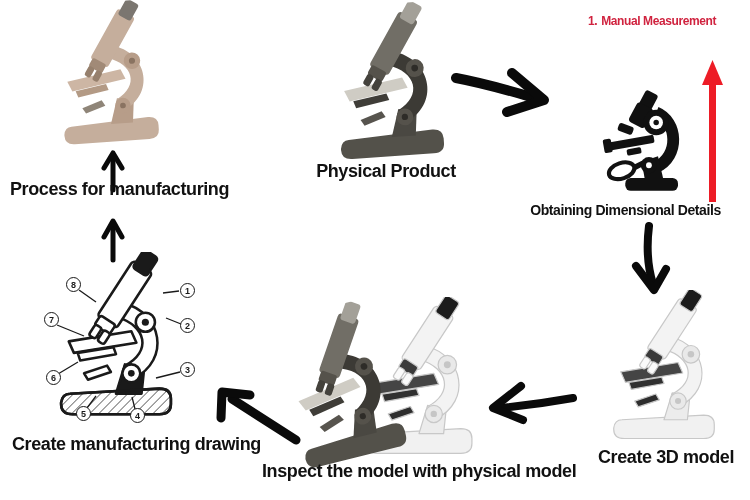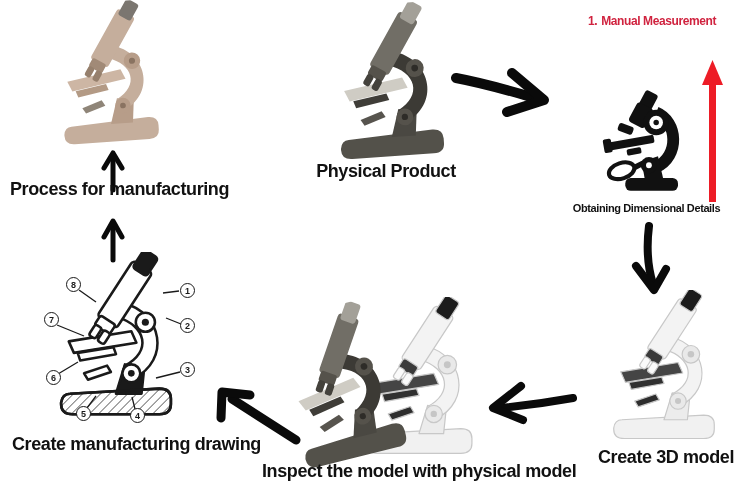--- a/index.html
+++ b/index.html
@@ -128,21 +128,21 @@
     <g transform="rotate(-18 26 88)">
       <ellipse cx="26" cy="88" rx="14.5" ry="8.5" fill="#fff" stroke="#111" stroke-width="4.5"></ellipse>
     </g>
   </svg>
 
   <svg class="abs" style="left:700px;top:58px" width="24" height="148" viewBox="0 0 24 148">
     <rect x="9" y="22" width="7" height="122" fill="#ed1c26"></rect>
     <path d="M12.5,2 L2,27 L23,27 Z" fill="#ed1c26"></path>
   </svg>
 
-  <div class="label" style="left:543px;top:202px;width:207px;font-size:11px;">Obtaining Dimensional Details</div>
+  <div class="label" style="left:522px;top:202px;width:207px;font-size:14px;">Obtaining Dimensional Details</div>
 
   <svg class="abs flow-arrow" style="left:630px;top:222px" width="44" height="76" viewBox="0 0 44 76">
     <path d="M19,4 C16,28 18,46 23,62" stroke-width="8"></path>
     <path d="M6,44 L24,68 L36,47" stroke-width="8"></path>
   </svg>
 
   <svg class="abs v-white" style="left:602px;top:290px" width="124" height="152" viewBox="0 0 100 130">
     <use href="#mscope"></use>
   </svg>
   <div class="label" style="left:596px;top:447px;width:140px;">Create 3D model</div>

